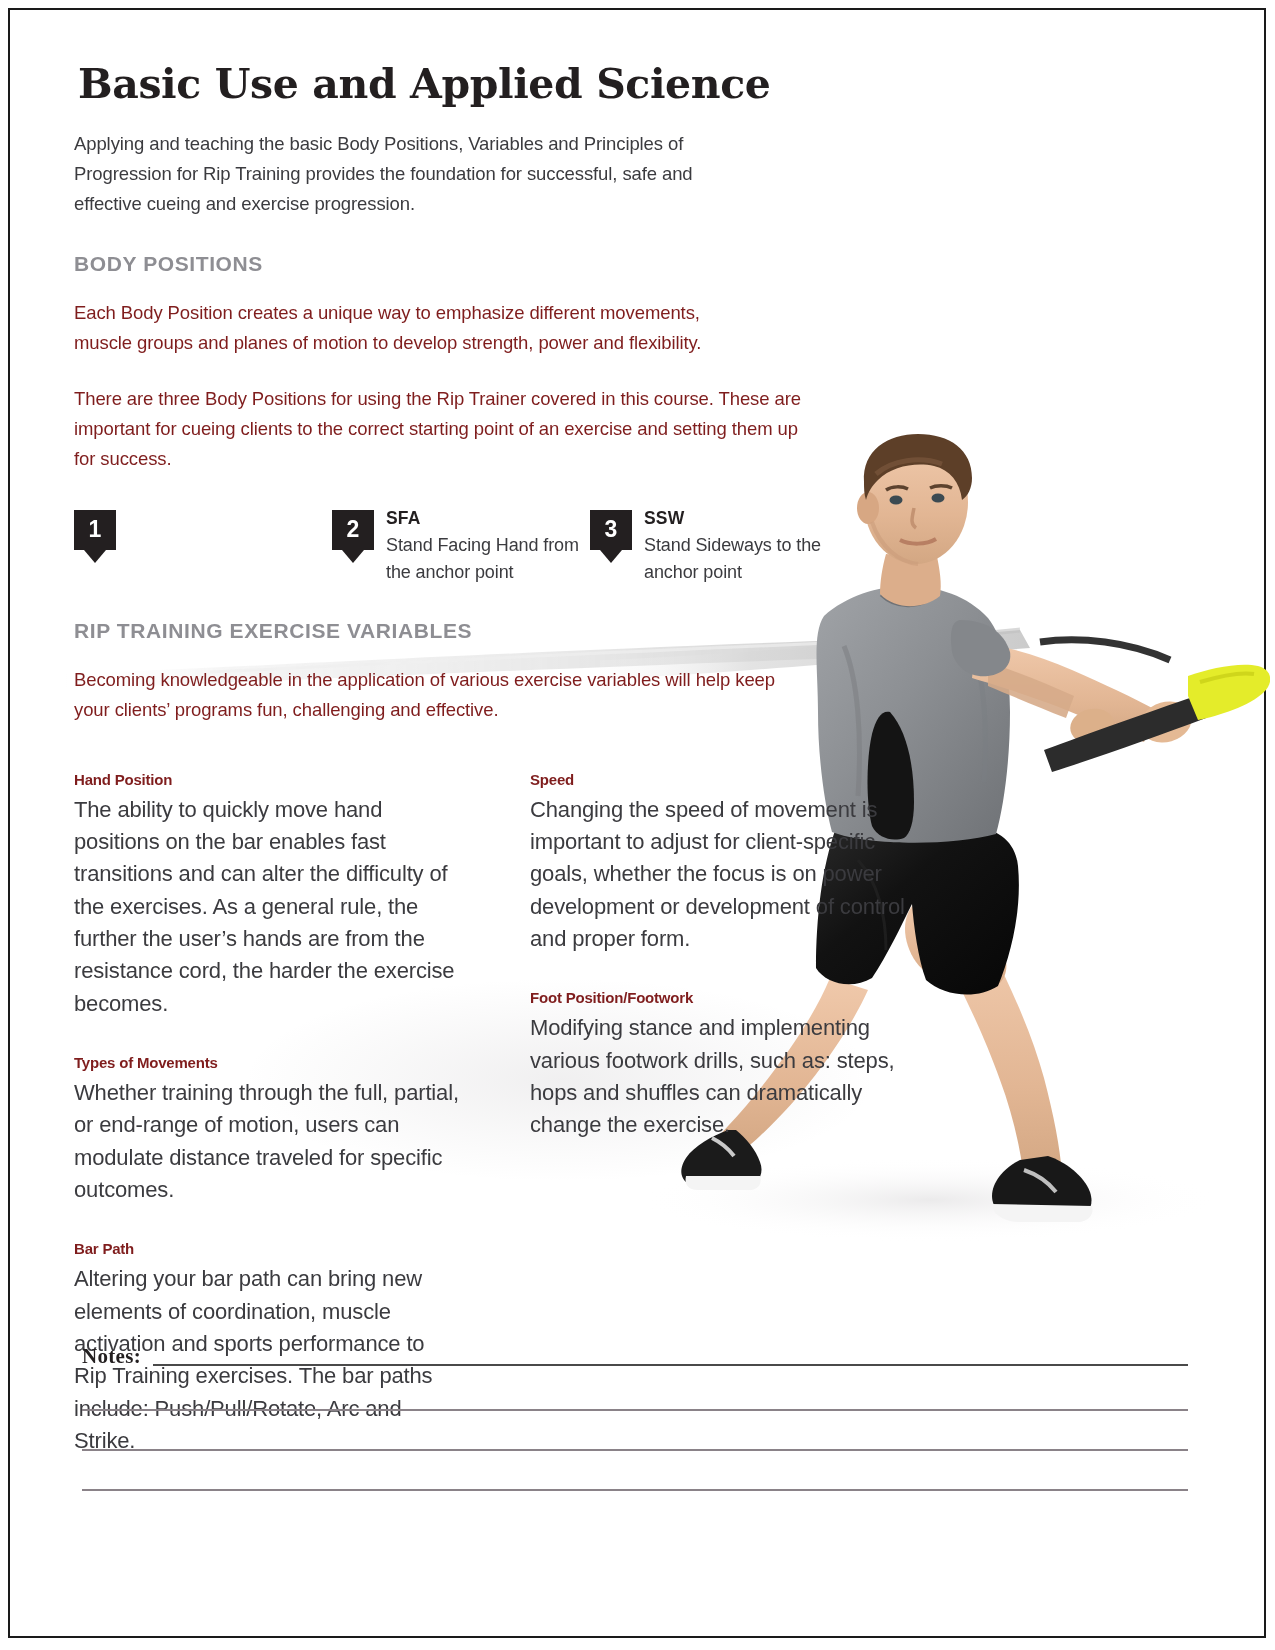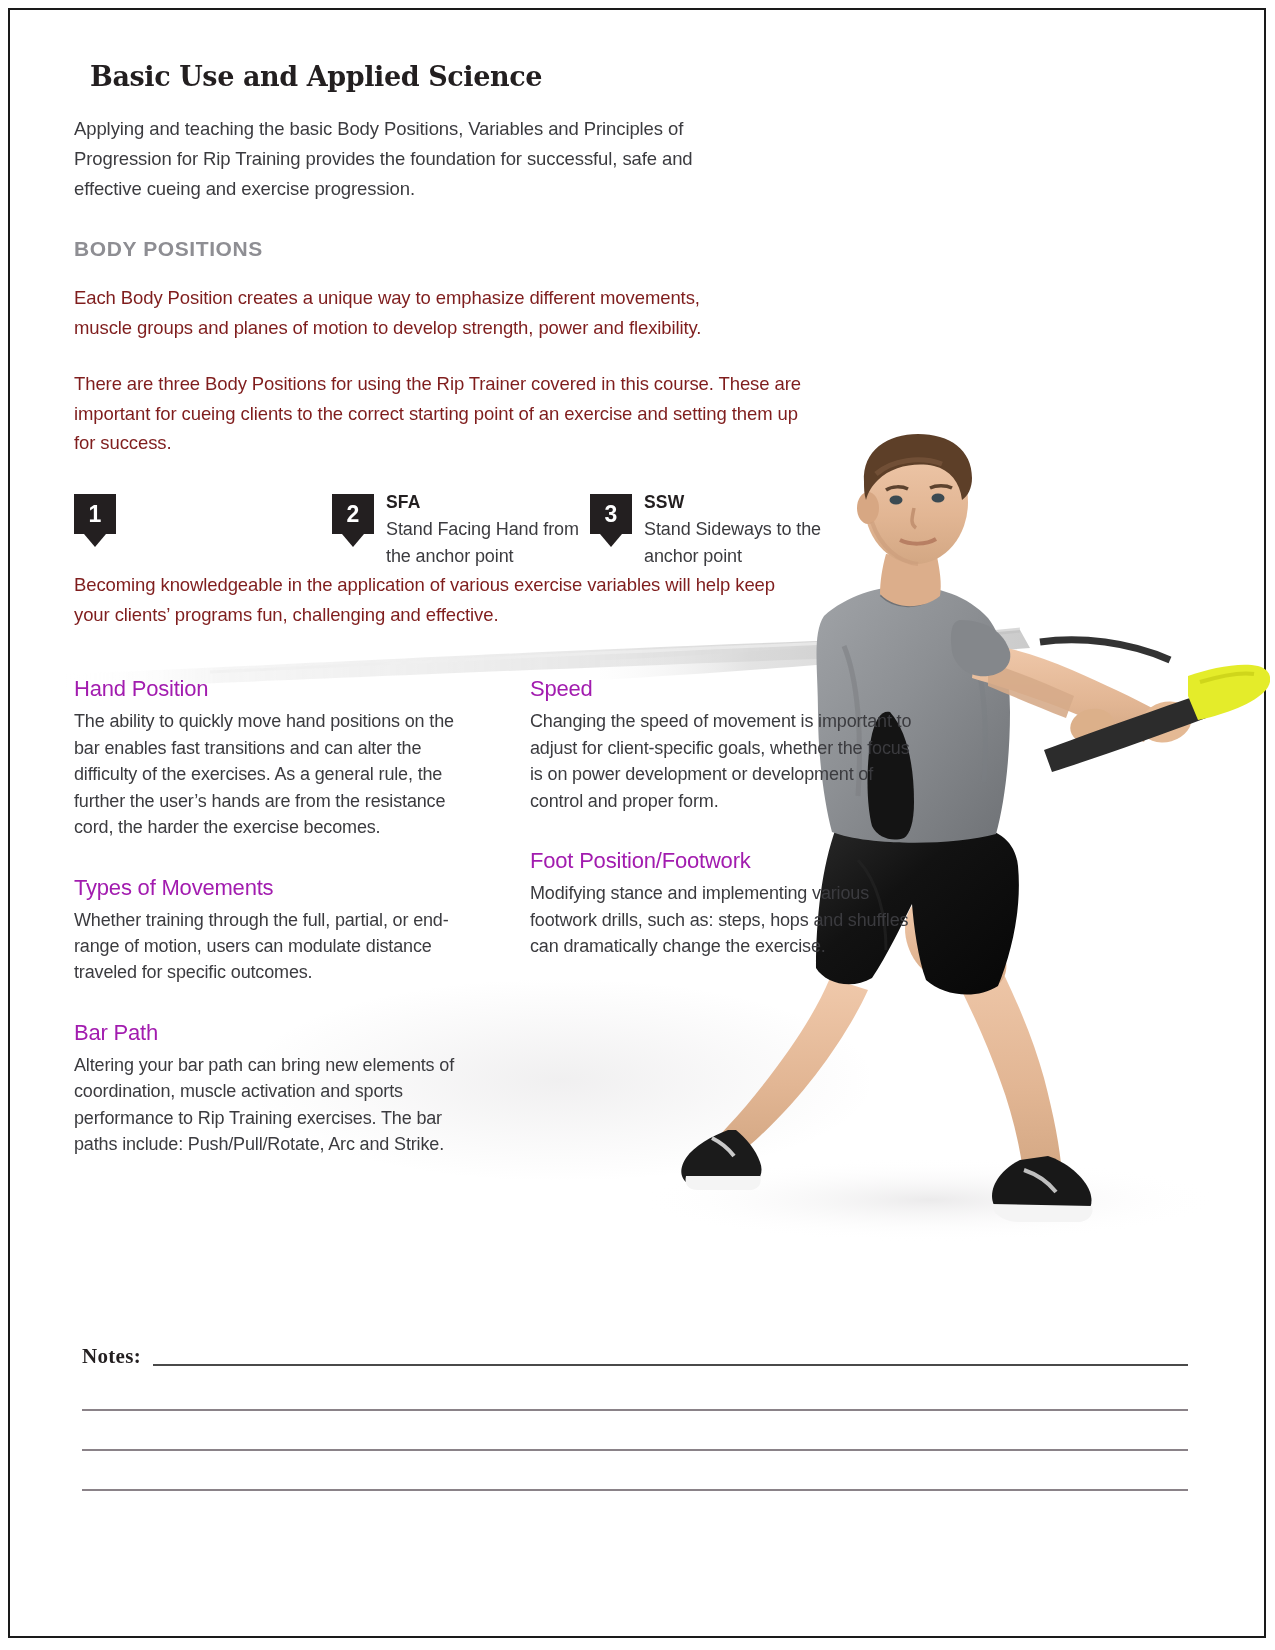--- a/index.html
+++ b/index.html
@@ -69,25 +69,25 @@
   
   .content {
     position: absolute;
     left: 74px;
     top: 62px;
     width: 1120px;
   }
 
   h1.doc-title {
     font-family: "DejaVu Serif", serif;
-    font-size: 27px;
+    font-size: 41px;
     font-weight: bold;
     letter-spacing: -0.4px;
     color: #231f20;
-    margin: 0 0 22px 16px;
+    margin: 0 0 22px 4px;
     line-height: 1.1;
   }
 
   p.intro {
     font-size: 18.5px;
     line-height: 1.62;
     color: #3b3b3f;
     margin: 0;
     width: 660px;
     letter-spacing: -0.1px;
@@ -173,30 +173,30 @@
 
   
   .columns {
     display: flex;
     margin-top: 46px;
   }
   .col-left  { width: 386px; margin-right: 70px; }
   .col-right { width: 385px; }
 
   h3.sub-head {
-    font-size: 22px;
-    font-weight: normal;
-    color: #a21caf;
+    font-size: 15px;
+    font-weight: bold;
+    color: #7f1d1d;
     margin: 0 0 6px 0;
     letter-spacing: -0.2px;
   }
   .block { margin-bottom: 34px; }
   .block:last-child { margin-bottom: 0; }
   .block p {
-    font-size: 18px;
+    font-size: 22px;
     line-height: 1.47;
     color: #3b3b3f;
     margin: 0;
     letter-spacing: -0.15px;
   }
 
   
   .notes {
     position: absolute;
     left: 82px;
@@ -396,20 +396,21 @@
           <span class="pin-num">3</span>
         </div>
         <div class="pos-text">
           <div class="pos-abbr">SSW</div>
           <div class="pos-desc">Stand Sideways to the anchor point</div>
         </div>
       </div>
 
     </div>
 
+    <h2 class="section-head">RIP TRAINING EXERCISE VARIABLES</h2>
 
     <p class="body-copy narrow last">Becoming knowledgeable in the application of various exercise variables will help keep your clients’ programs fun, challenging and effective.</p>
 
     <div class="columns">
 
       <div class="col-left">
 
         <div class="block">
           <h3 class="sub-head">Hand Position</h3>
           <p>The ability to quickly move hand positions on the bar enables fast transitions and can alter the difficulty of the exercises. As a general rule, the further the user’s hands are from the resistance cord, the harder the exercise becomes.</p>

